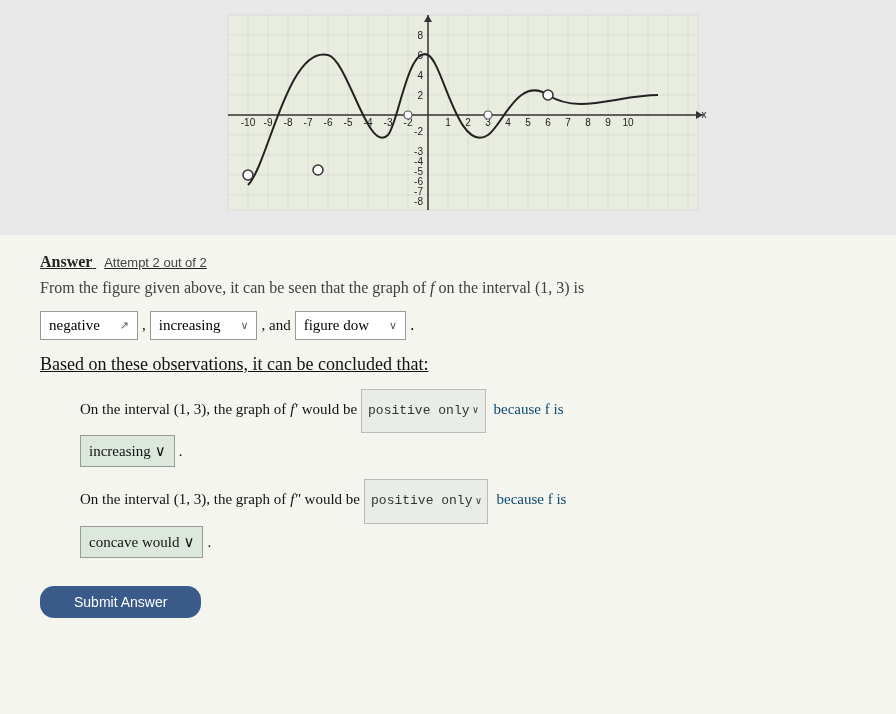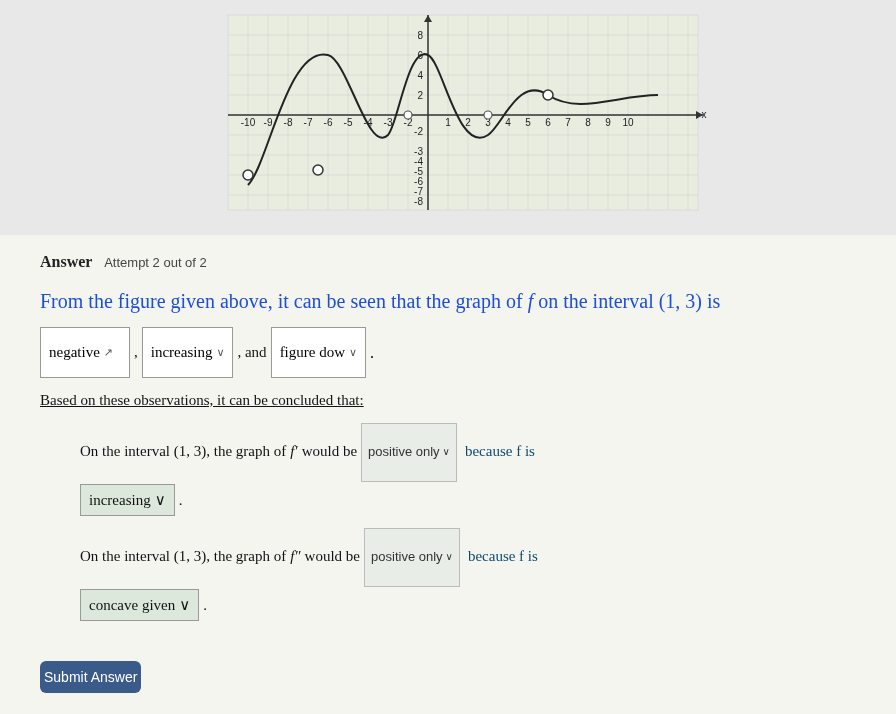--- a/index.html
+++ b/index.html
@@ -29,70 +29,71 @@
 
     .answer-section {
       background: #f5f5f0;
       width: 100%;
       flex: 1;
       padding: 18px 40px 30px 40px;
     }
 
     .answer-header {
       font-size: 15px;
-      margin-bottom: 14px;
+      margin-bottom: 4px;
       color: #222;
+      text-decoration: underline;
     }
 
     .answer-header strong {
       font-weight: bold;
       font-size: 16px;
     }
 
     .attempt-label {
       font-size: 13px;
       color: #444;
       font-family: Arial, sans-serif;
       margin-left: 8px;
     }
 
     .intro-text {
-      font-size: 20px;
+      font-size: 16px;
       line-height: 1.6;
-      color: #1d4ed8;
+      color: #404040;
       margin-bottom: 10px;
     }
 
     .dropdown-row {
       display: flex;
       align-items: center;
       gap: 4px;
       margin-bottom: 14px;
       flex-wrap: wrap;
     }
 
     .dropdown-box {
       border: 1px solid #999;
       background: #fff;
-      padding: 16px 8px;
+      padding: 5px 8px;
       font-size: 15px;
       font-family: Georgia, serif;
       display: inline-flex;
       align-items: center;
-      gap: 4px;
+      gap: 20px;
       min-width: 90px;
     }
 
     .dropdown-box .chevron {
       font-size: 11px;
       color: #555;
     }
 
     .observations-link {
-      font-size: 15px;
+      font-size: 18px;
       color: #111;
       text-decoration: underline;
       display: block;
       margin-bottom: 14px;
     }
 
     .conclusion-block {
       margin-bottom: 12px;
     }
 
@@ -110,23 +111,23 @@
 
     .because-text {
       font-size: 15px;
       color: #0c4a6e;
       margin-left: 4px;
     }
 
     .inline-dropdown {
       border: 1px solid #bbb;
       background: #e8ede8;
-      padding: 18px 6px;
+      padding: 11px 6px;
       font-size: 13px;
-      font-family: Liberation Sans, sans-serif;
+      font-family: Liberation Mono, monospace;
       display: inline-flex;
       align-items: center;
       gap: 3px;
       color: #333;
     }
 
     .inline-dropdown .chevron {
       font-size: 10px;
     }
 
@@ -138,26 +139,26 @@
       font-family: Georgia, serif;
       display: inline-flex;
       align-items: center;
       gap: 4px;
     }
 
     .submit-btn {
       background: #3a5a8a;
       color: #fff;
       border: none;
-      padding: 8px 4px;
+      padding: 8px 34px;
       font-size: 14px;
       font-family: Arial, sans-serif;
       cursor: pointer;
-      margin-top: 28px;
-      border-radius: 6px;
+      margin-top: 16px;
+      border-radius: 14px;
     }
 
     
     .graph-svg {
       width: 520px;
       height: 210px;
     }
 
     .math-italic {
       font-style: italic;
@@ -351,21 +352,21 @@
       <span class="math-italic"><em>f</em>″</span>
       <span>would be</span>
       <div class="inline-dropdown">
         <span>positive only</span>
         <span class="chevron">∨</span>
       </div>
       <span class="because-text">because f is</span>
     </div>
     <div class="conclusion-line">
       <div class="selected-dropdown">
-        <span>concave given</span>
+        <span>concave would</span>
         <span class="chevron">∨</span>
       </div>
       <span>.</span>
     </div>
   </div>
 
   
   <button class="submit-btn">Submit Answer</button>
 
 </div>

